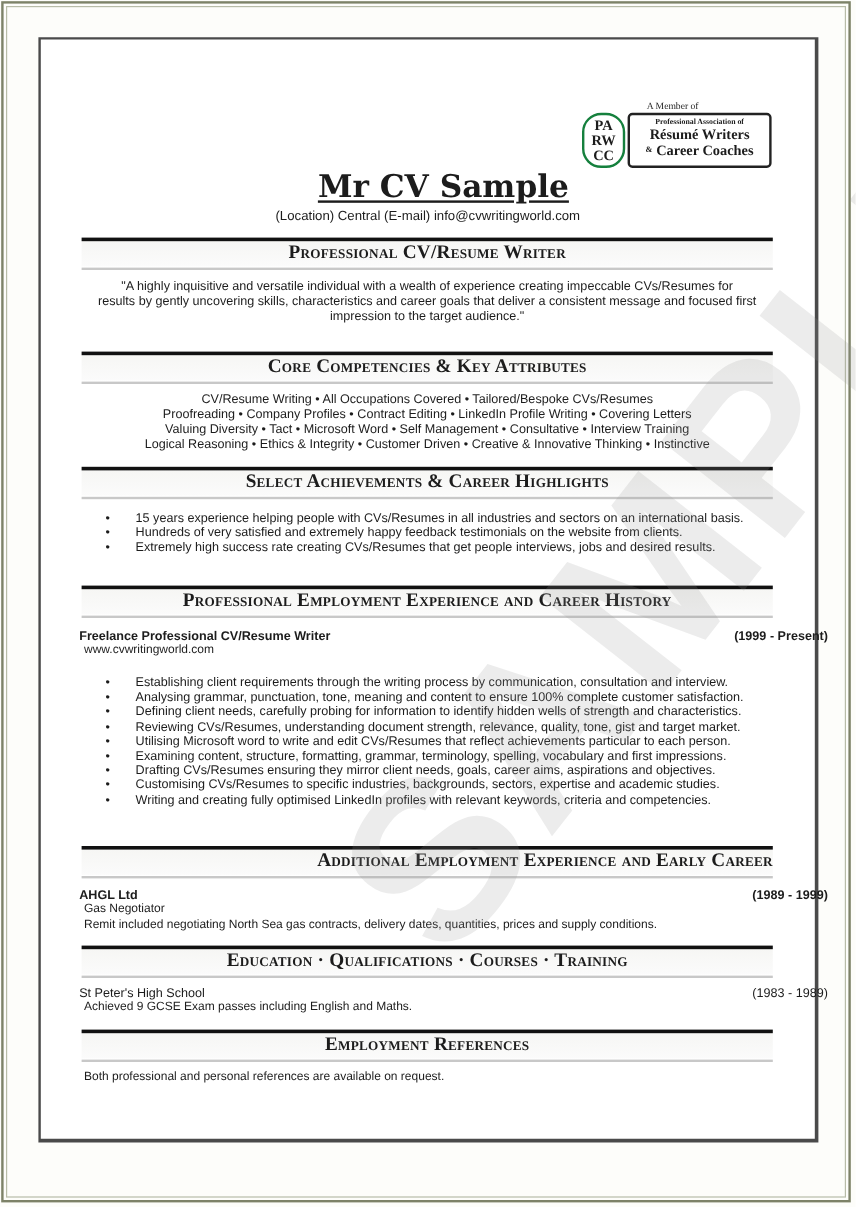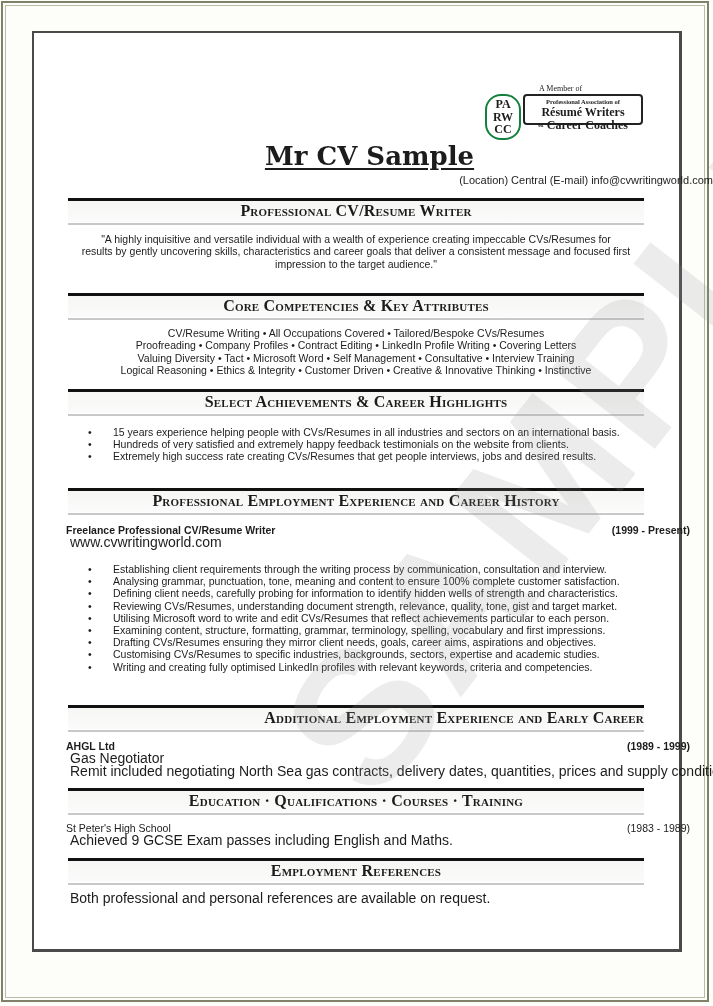--- a/index.html
+++ b/index.html
@@ -35,34 +35,34 @@
       position: absolute; left: 483px; top: 84px; width: 162px; height: 58px;
     }
     .badge-member { position: absolute; left: 56px; top: 0; font-family: "Liberation Serif", serif; font-size: 8px; }
     .badge-left {
       position: absolute; left: 2px; top: 10px; width: 36px; height: 46px;
       border: 2px solid #15803d; border-radius: 16px; box-sizing: border-box;
       font-family: "Liberation Serif", serif; font-weight: bold; font-size: 12px; line-height: 12.5px;
       text-align: center; padding-top: 2px;
     }
     .badge-right {
-      position: absolute; left: 40px; top: 10px; width: 120px; height: 31px;
+      position: absolute; left: 40px; top: 10px; width: 120px; height: 46px;
       border: 2px solid #222; border-radius: 4px; box-sizing: border-box;
       font-family: "Liberation Serif", serif; font-weight: bold; text-align: center;
     }
     .badge-assoc { font-size: 6.5px; margin-top: 2px; }
     .badge-l1 { font-size: 12px; line-height: 14px; }
     .badge-l2 { font-size: 12px; line-height: 12px; }
     .name {
       position: absolute; left: 0; right: 0; top: 141px; text-align: center;
       font-family: "DejaVu Serif", serif; font-weight: bold; font-size: 26px;
       text-decoration: underline; text-decoration-thickness: 2px; text-underline-offset: 3px; padding-left: 26px;
     }
     .contact {
-      position: absolute; left: 0; right: 0; top: 174px; text-align: right; font-size: 11px;
+      position: absolute; left: 0; right: 0; top: 174px; text-align: center; font-size: 11px;
     }
     .section-header {
       position: absolute; left: 68px; width: 576px; height: 24px;
       border-top: 3px solid #111;
       background: linear-gradient(#f6f6f4, #fbfbfb);
       box-sizing: border-box; text-align: center;
     }
     .section-header::after {
       content: ""; position: absolute; left: 0; right: 0; bottom: -3px; height: 2px; background: #c8c8c8;
     }
@@ -71,21 +71,21 @@
       font-variant: small-caps; letter-spacing: 0.2px; line-height: 20px;
     }
     .center-block { position: absolute; left: 68px; width: 576px; text-align: center; font-size: 10.5px; line-height: 12.3px; }
     .bullets { position: absolute; left: 88px; width: 560px; margin: 0; padding: 0; list-style: none; font-size: 10.5px; line-height: 12.2px; }
     .bullets li { position: relative; padding-left: 25px; white-space: nowrap; }
     .bullets li::before { content: "•"; position: absolute; left: 0; top: 0; }
     .job-row { position: absolute; left: 66px; width: 624px; font-size: 10.5px; line-height: 12.5px; }
     .job-row .left { float: left; }
     .job-row .right { float: right; }
     .bold { font-weight: bold; }
-    .plain-line { position: absolute; left: 70px; font-size: 14px; line-height: 12.5px; white-space: nowrap; }
+    .plain-line { position: absolute; left: 70px; font-size: 10px; line-height: 12.5px; white-space: nowrap; }
   </style>
 </head>
 <body>
 
 <div class="outer-frame"></div>
 
 <div class="page"></div>
 
 <div class="badge">
   <div class="badge-member">A Member of</div>

